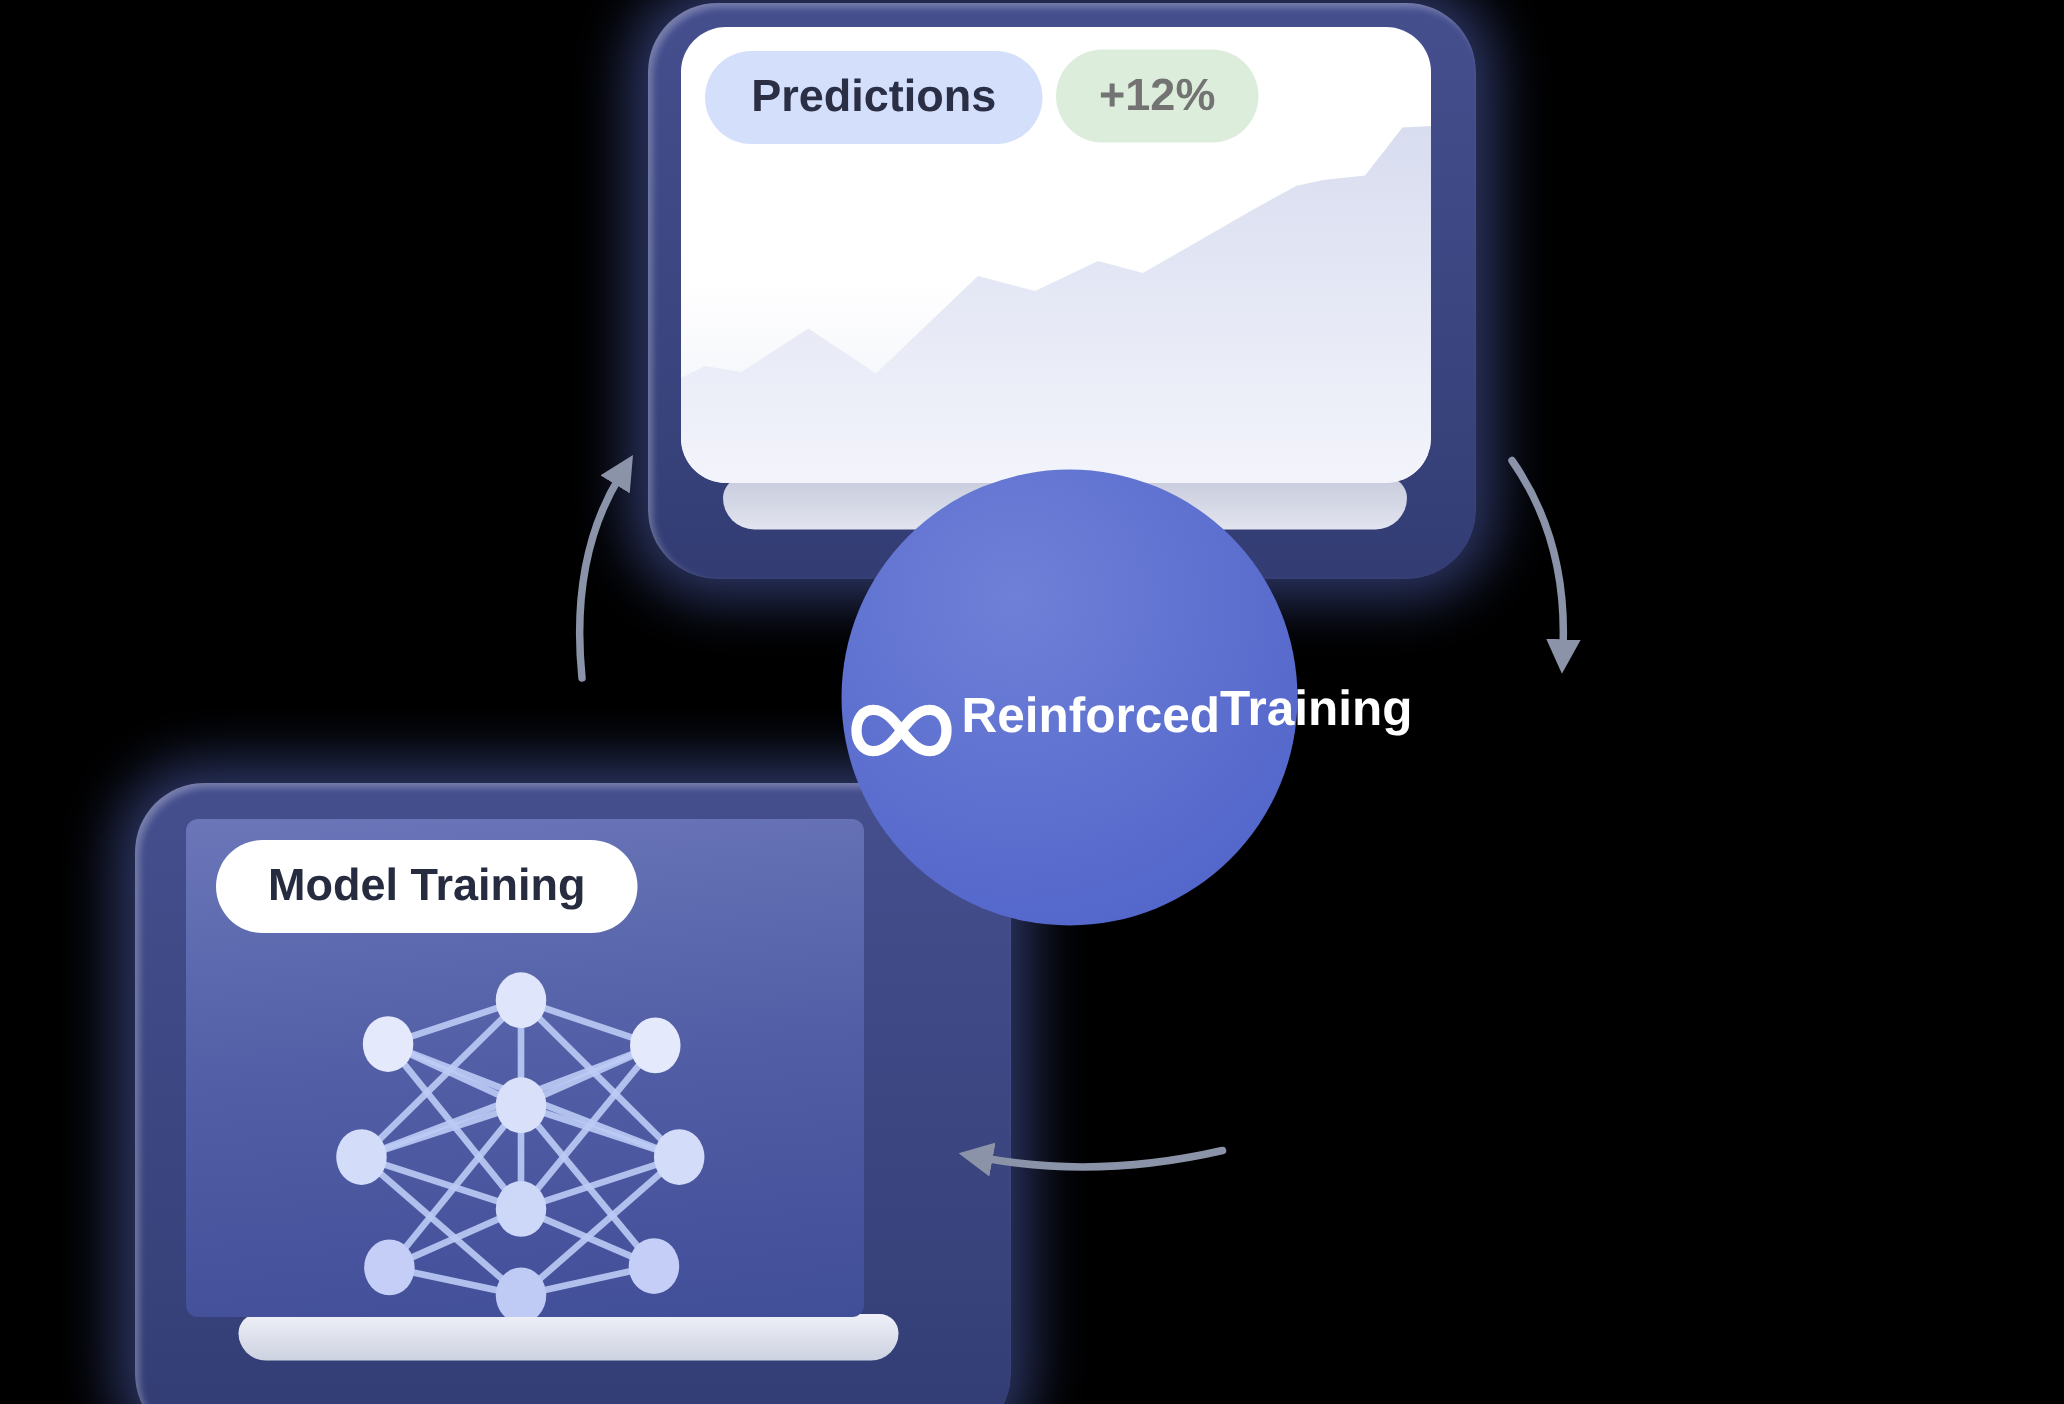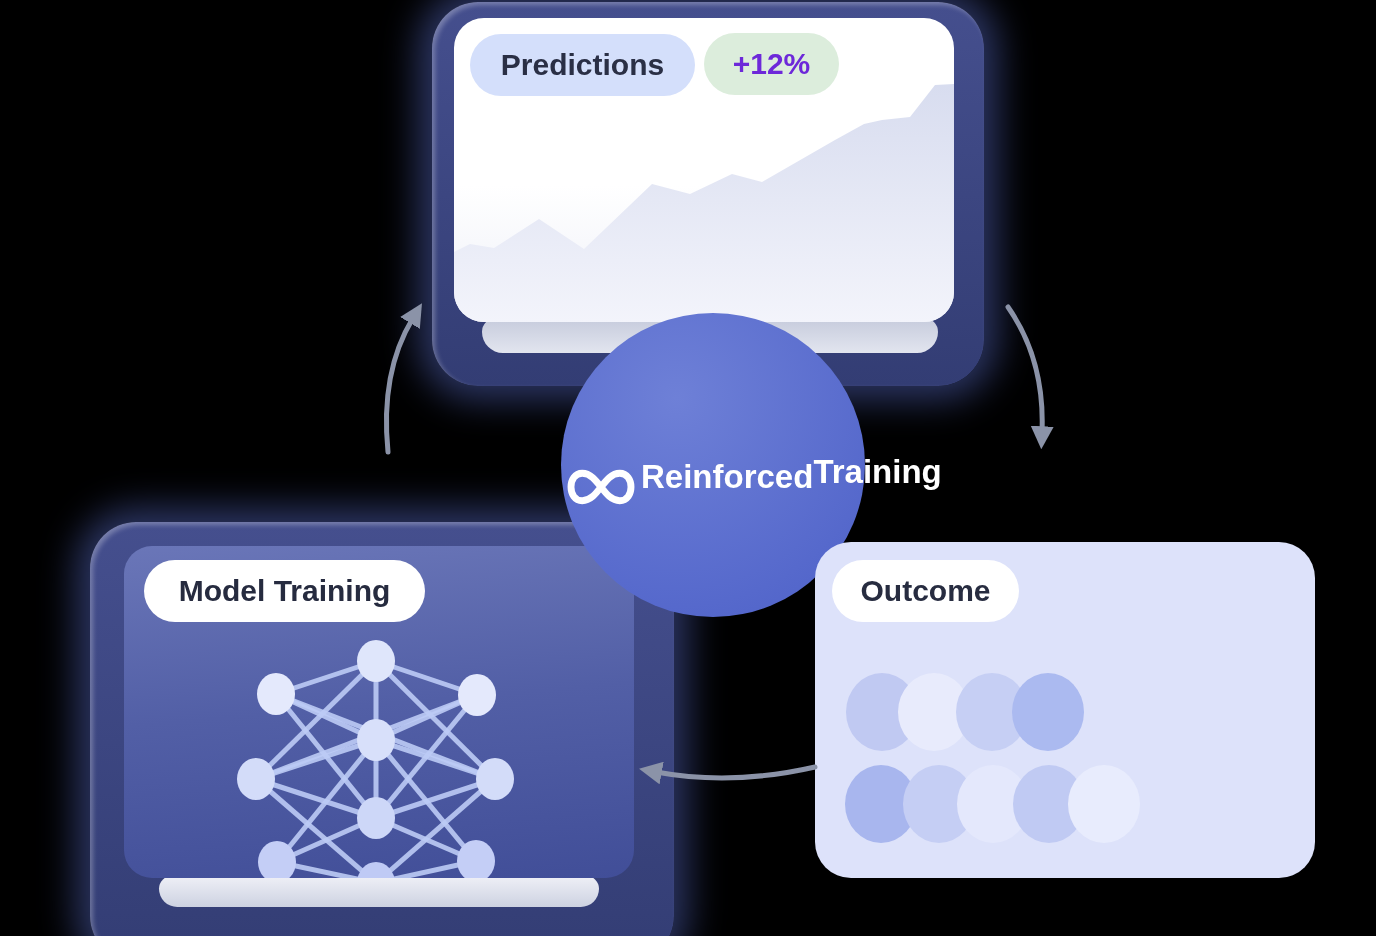--- a/index.html
+++ b/index.html
@@ -12,21 +12,21 @@
   .frame-pred{left:400px;top:2px;width:552px;height:384px;}
   .frame-mt{left:58px;top:522px;width:584px;height:440px;}
   .shelf{position:absolute;z-index:1;}
   .shelf-pred{left:450px;top:318px;width:456px;height:35px;border-radius:16px 16px 24px 24px;
     background:linear-gradient(180deg,#c6cbdc 0%,#e2e5ef 100%);}
   .shelf-mt{left:127px;top:876px;width:440px;height:31px;border-radius:14px 14px 20px 20px;
     background:linear-gradient(180deg,#eff0f7 0%,#cdd2e1 100%);}
   .card{position:absolute;z-index:1;overflow:hidden;}
   .card-pred{left:422px;top:18px;width:500px;height:304px;border-radius:30px;
     background:linear-gradient(180deg,#ffffff 55%,#eef0f8 100%);}
-  .card-mt{left:92px;top:546px;width:510px;height:332px;border-radius:28px;
+  .card-mt{left:92px;top:546px;width:452px;height:332px;border-radius:8px;
     background:linear-gradient(175deg,#6a76b8 0%,#525fa6 48%,#414e98 100%);}
   .card-outcome{left:783px;top:542px;width:500px;height:336px;border-radius:36px;z-index:3;}
   .chart,.nn,.dots{position:absolute;left:0;top:0;width:100%;height:100%;display:block;}
   .pill{
     position:absolute;display:flex;align-items:center;justify-content:center;
     border-radius:31px;font-weight:700;font-size:30px;white-space:nowrap;
   }
   .pill-pred{left:16px;top:16px;width:225px;height:62px;}
   .badge{
     position:absolute;left:250px;top:15px;width:135px;height:62px;border-radius:31px;
@@ -57,21 +57,21 @@
         <linearGradient id="areaGrad" x1="0" y1="60" x2="0" y2="304" gradientUnits="userSpaceOnUse">
           <stop offset="0" id="areaGradTop" stop-color="#d7dcef"></stop>
           <stop offset="1" id="areaGradBottom" stop-color="#f3f4fb"></stop>
         </linearGradient>
       </defs>
       <polygon fill="url(#areaGrad)" points="0,234 16,226 40,230 85,201 130,231 198,166 236,176 278,156 308,164 381,122 410,106 428,102 456,99 481,67 500,66 500,304 0,304"></polygon>
     </svg>
     <div class="pill pill-pred" style="background: rgb(212, 223, 251); color: rgb(42, 47, 69);">
       <span>Predictions</span>
     </div>
-    <div class="badge" style="background: rgb(220, 237, 220); color: #6d28d9;">
+    <div class="badge" style="background: rgb(220, 237, 220); color: #737373;">
       <span>+12%</span>
     </div>
   </div>
 
   <div class="frame frame-mt" style="background: linear-gradient(rgb(69, 79, 142), rgb(51, 61, 116)); box-shadow: rgba(52, 63, 118, 0.85) 0px 0px 36px 14px, rgba(255, 255, 255, 0.28) 3px 3px 5px inset;"></div>
   <div class="shelf shelf-mt"></div>
   <div class="card card-mt">
     <svg class="nn" viewBox="0 0 510 332">
         <line x1="252" y1="115" x2="152" y2="148" stroke="#bccbf5" stroke-width="5" stroke-opacity="0.9"></line>
         <line x1="252" y1="115" x2="353" y2="149" stroke="#bccbf5" stroke-width="5" stroke-opacity="0.9"></line>
@@ -105,36 +105,20 @@
         <ellipse cx="252" cy="272" rx="19" ry="21" fill="#cdd7f8"></ellipse>
         <ellipse cx="153" cy="316" rx="19" ry="21" fill="#c4cef6"></ellipse>
         <ellipse cx="352" cy="315" rx="19" ry="21" fill="#c4cef6"></ellipse>
         <ellipse cx="252" cy="337" rx="19" ry="21" fill="#bfcaf5"></ellipse>
       </svg>
     <div class="pill pill-mt" style="background: rgb(255, 255, 255); color: rgb(38, 43, 63);">
       <span>Model Training</span>
     </div>
   </div>
 
-  <div class="card card-outcome" style="background: rgb(221, 226, 250);">
-    <svg class="dots" viewBox="0 0 500 336">
-        <ellipse cx="67" cy="170" rx="36" ry="39" fill="#c0c9f2"></ellipse>
-        <ellipse cx="119" cy="170" rx="36" ry="39" fill="#e8ebfc"></ellipse>
-        <ellipse cx="177" cy="170" rx="36" ry="39" fill="#c6cff4"></ellipse>
-        <ellipse cx="233" cy="170" rx="36" ry="39" fill="#abbaf0"></ellipse>
-        <ellipse cx="66" cy="262" rx="36" ry="39" fill="#a8b6ee"></ellipse>
-        <ellipse cx="124" cy="262" rx="36" ry="39" fill="#c5cef4"></ellipse>
-        <ellipse cx="178" cy="262" rx="36" ry="39" fill="#e4e8fc"></ellipse>
-        <ellipse cx="234" cy="262" rx="36" ry="39" fill="#c0caf3"></ellipse>
-        <ellipse cx="289" cy="262" rx="36" ry="39" fill="#e8ecfd"></ellipse>
-      </svg>
-    <div class="pill pill-outcome" style="background: rgb(255, 255, 255); color: rgb(39, 44, 64);">
-      <span>Outcome</span>
-    </div>
-  </div>
 
   <div class="loop-circle" style="background: radial-gradient(circle at 38% 28%, rgb(110, 128, 215), rgb(84, 103, 203) 78%); color: rgb(255, 255, 255);">
     <svg class="inf" viewBox="0 0 64 40">
       <path id="infPath" d="M 17,31 C 5,31 5,9 17,9 C 30,9 34,31 47,31 C 59,31 59,9 47,9 C 34,9 30,31 17,31 Z" fill="none" stroke-width="5.5" stroke-linecap="round" stroke-linejoin="round" stroke="#ffffff"></path>
     </svg>
     <div class="loop-line l1">Reinforced</div>
     <div class="loop-line l2">Training</div>
   </div>
 
   <svg class="arrows" viewBox="0 0 1376 936">

